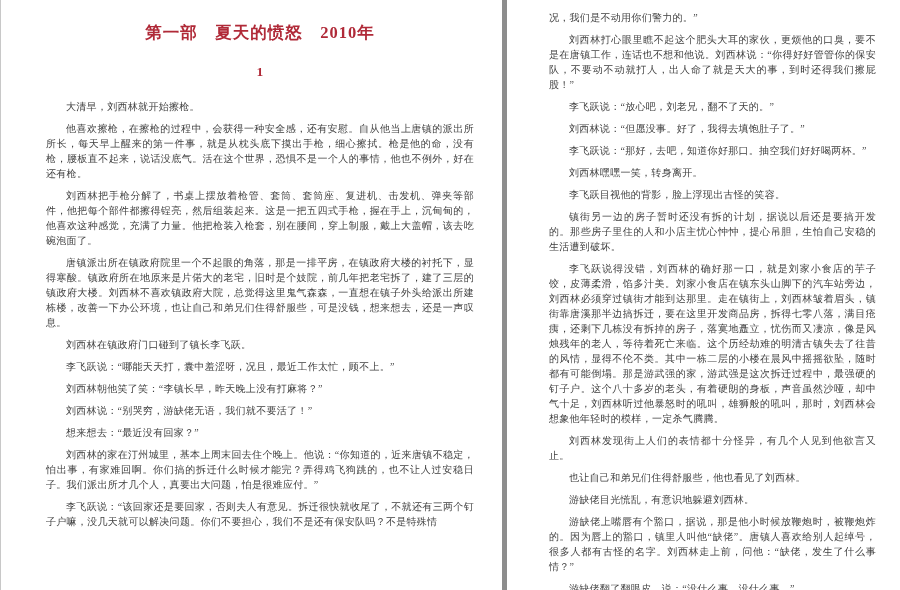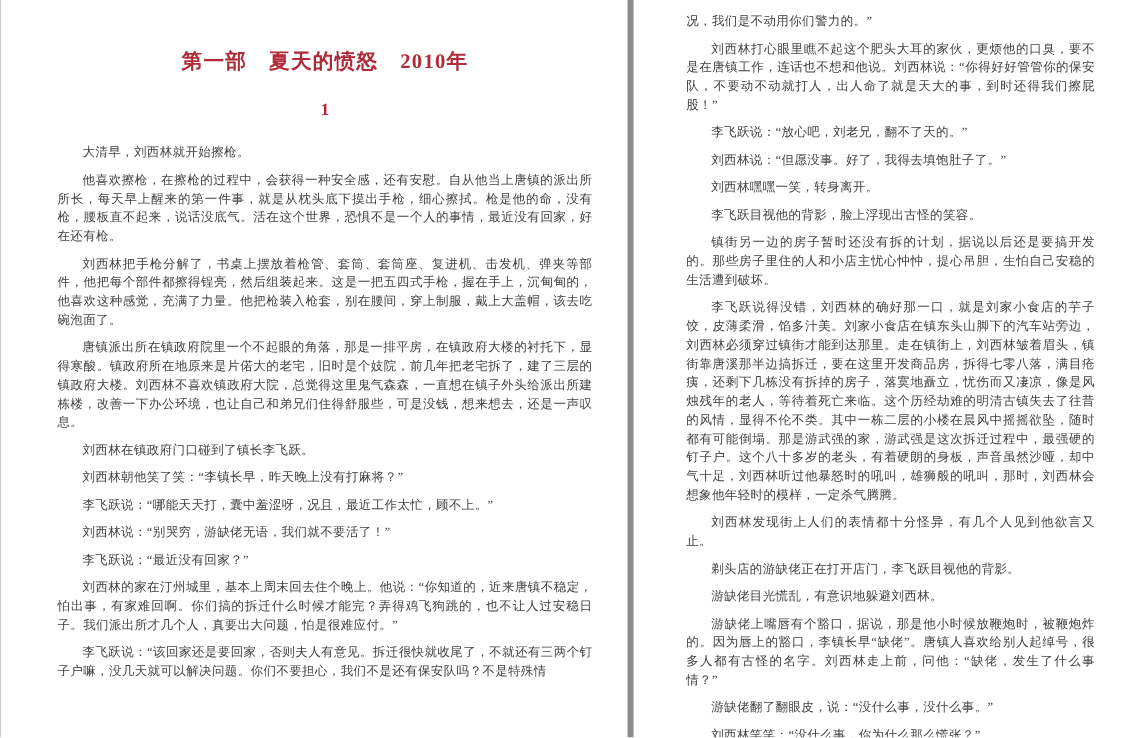--- a/index.html
+++ b/index.html
@@ -21,21 +21,21 @@
     display: flex;
     background: var(--page-background);
     border-left: 1px solid var(--frame-border);
   }
   .page {
     background: var(--page-background);
     height: 590px;
     overflow: hidden;
     color: var(--body-text);
   }
-  .page-left  { width: 514px; padding: 36px 28px 10px 45px; }
+  .page-left  { width: 514px; padding: 20px 28px 10px 45px; }
   .page-right { width: 403px; padding: 10px 24px 10px 42px; }
   .divider { width: 5px; height: 590px; background: var(--divider); flex: 0 0 auto; }
   .part-title {
     color: var(--heading);
     font-size: 16.5px;
     font-weight: bold;
     text-align: center;
     letter-spacing: 1px;
     margin: 2px 0 20px 0;
     white-space: nowrap;
@@ -59,45 +59,46 @@
 </style>
 </head>
 <body>
 
 <div class="reader">
   <div class="page page-left">
     <h1 class="part-title">第一部　夏天的愤怒　2010年</h1>
     <h2 class="chapter-number">1</h2>
     <div class="page-body">
         <p>大清早，刘西林就开始擦枪。</p>
-        <p>他喜欢擦枪，在擦枪的过程中，会获得一种安全感，还有安慰。自从他当上唐镇的派出所所长，每天早上醒来的第一件事，就是从枕头底下摸出手枪，细心擦拭。枪是他的命，没有枪，腰板直不起来，说话没底气。活在这个世界，恐惧不是一个人的事情，最近没有回家，好在还有枪。</p>
+        <p>他喜欢擦枪，在擦枪的过程中，会获得一种安全感，还有安慰。自从他当上唐镇的派出所所长，每天早上醒来的第一件事，就是从枕头底下摸出手枪，细心擦拭。枪是他的命，没有枪，腰板直不起来，说话没底气。活在这个世界，恐惧不是一个人的事情，他也不例外，好在还有枪。</p>
         <p>刘西林把手枪分解了，书桌上摆放着枪管、套筒、套筒座、复进机、击发机、弹夹等部件，他把每个部件都擦得锃亮，然后组装起来。这是一把五四式手枪，握在手上，沉甸甸的，他喜欢这种感觉，充满了力量。他把枪装入枪套，别在腰间，穿上制服，戴上大盖帽，该去吃碗泡面了。</p>
         <p>唐镇派出所在镇政府院里一个不起眼的角落，那是一排平房，在镇政府大楼的衬托下，显得寒酸。镇政府所在地原来是片偌大的老宅，旧时是个妓院，前几年把老宅拆了，建了三层的镇政府大楼。刘西林不喜欢镇政府大院，总觉得这里鬼气森森，一直想在镇子外头给派出所建栋楼，改善一下办公环境，也让自己和弟兄们住得舒服些，可是没钱，想来想去，还是一声叹息。</p>
         <p>刘西林在镇政府门口碰到了镇长李飞跃。</p>
+        <p>李飞跃说：“哪能天天打，囊中羞涩呀，况且，最近工作太忙，顾不上。”</p>
         <p>刘西林朝他笑了笑：“李镇长早，昨天晚上没有打麻将？”</p>
-        <p>李飞跃说：“哪能天天打，囊中羞涩呀，况且，最近工作太忙，顾不上。”</p>
         <p>刘西林说：“别哭穷，游缺佬无语，我们就不要活了！”</p>
-        <p>李飞跃说：“最近没有回家？”</p>
+        <p>想来想去：“最近没有回家？”</p>
         <p>刘西林的家在汀州城里，基本上周末回去住个晚上。他说：“你知道的，近来唐镇不稳定，怕出事，有家难回啊。你们搞的拆迁什么时候才能完？弄得鸡飞狗跳的，也不让人过安稳日子。我们派出所才几个人，真要出大问题，怕是很难应付。”</p>
         <p>李飞跃说：“该回家还是要回家，否则夫人有意见。拆迁很快就收尾了，不就还有三两个钉子户嘛，没几天就可以解决问题。你们不要担心，我们不是还有保安队吗？不是特殊情</p>
       </div>
   </div>
   <div class="divider"></div>
   <div class="page page-right">
     <div class="page-body">
         <p class="no-indent">况，我们是不动用你们警力的。”</p>
         <p>刘西林打心眼里瞧不起这个肥头大耳的家伙，更烦他的口臭，要不是在唐镇工作，连话也不想和他说。刘西林说：“你得好好管管你的保安队，不要动不动就打人，出人命了就是天大的事，到时还得我们擦屁股！”</p>
         <p>李飞跃说：“放心吧，刘老兄，翻不了天的。”</p>
         <p>刘西林说：“但愿没事。好了，我得去填饱肚子了。”</p>
+        <p>李飞跃说：“那好，去吧，知道你好那口。抽空我们好好喝两杯。”</p>
         <p>刘西林嘿嘿一笑，转身离开。</p>
         <p>李飞跃目视他的背影，脸上浮现出古怪的笑容。</p>
         <p>镇街另一边的房子暂时还没有拆的计划，据说以后还是要搞开发的。那些房子里住的人和小店主忧心忡忡，提心吊胆，生怕自己安稳的生活遭到破坏。</p>
         <p>李飞跃说得没错，刘西林的确好那一口，就是刘家小食店的芋子饺，皮薄柔滑，馅多汁美。刘家小食店在镇东头山脚下的汽车站旁边，刘西林必须穿过镇街才能到达那里。走在镇街上，刘西林皱着眉头，镇街靠唐溪那半边搞拆迁，要在这里开发商品房，拆得七零八落，满目疮痍，还剩下几栋没有拆掉的房子，落寞地矗立，忧伤而又凄凉，像是风烛残年的老人，等待着死亡来临。这个历经劫难的明清古镇失去了往昔的风情，显得不伦不类。其中一栋二层的小楼在晨风中摇摇欲坠，随时都有可能倒塌。那是游武强的家，游武强是这次拆迁过程中，最强硬的钉子户。这个八十多岁的老头，有着硬朗的身板，声音虽然沙哑，却中气十足，刘西林听过他暴怒时的吼叫，雄狮般的吼叫，那时，刘西林会想象他年轻时的模样，一定杀气腾腾。</p>
         <p>刘西林发现街上人们的表情都十分怪异，有几个人见到他欲言又止。</p>
-        <p>剃头店的游缺佬正在打开店门，李飞跃目视他的背影。</p>
+        <p>也让自己和弟兄们住得舒服些，他也看见了刘西林。</p>
         <p>游缺佬目光慌乱，有意识地躲避刘西林。</p>
-        <p>游缺佬上嘴唇有个豁口，据说，那是他小时候放鞭炮时，被鞭炮炸的。因为唇上的豁口，李镇长早“缺佬”。唐镇人喜欢给别人起绰号，很多人都有古怪的名字。刘西林走上前，问他：“缺佬，发生了什么事情？”</p>
+        <p>游缺佬上嘴唇有个豁口，据说，那是他小时候放鞭炮时，被鞭炮炸的。因为唇上的豁口，镇里人叫他“缺佬”。唐镇人喜欢给别人起绰号，很多人都有古怪的名字。刘西林走上前，问他：“缺佬，发生了什么事情？”</p>
         <p>游缺佬翻了翻眼皮，说：“没什么事，没什么事。”</p>
         <p>刘西林笑笑：“没什么事，你为什么那么慌张？”</p>
         <p>游缺佬无语，走进了店里，不再搭理刘西林。</p>
       </div>
   </div>
 </div>
 
 </body></html>

